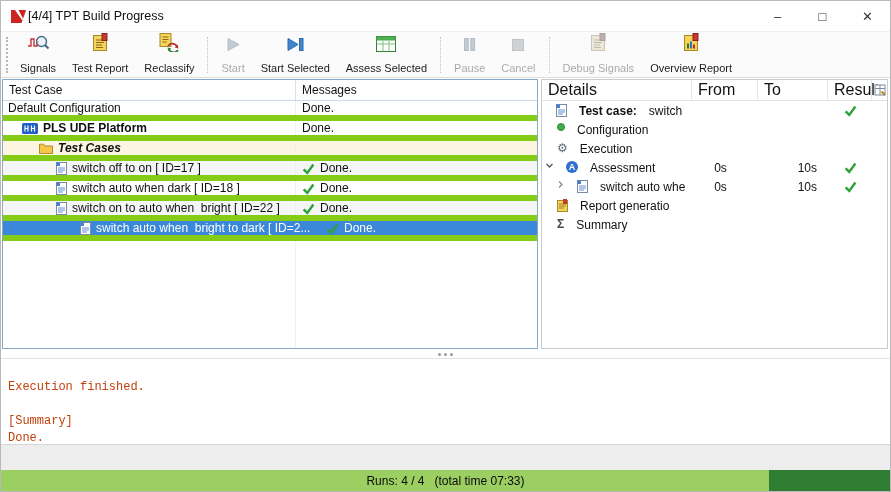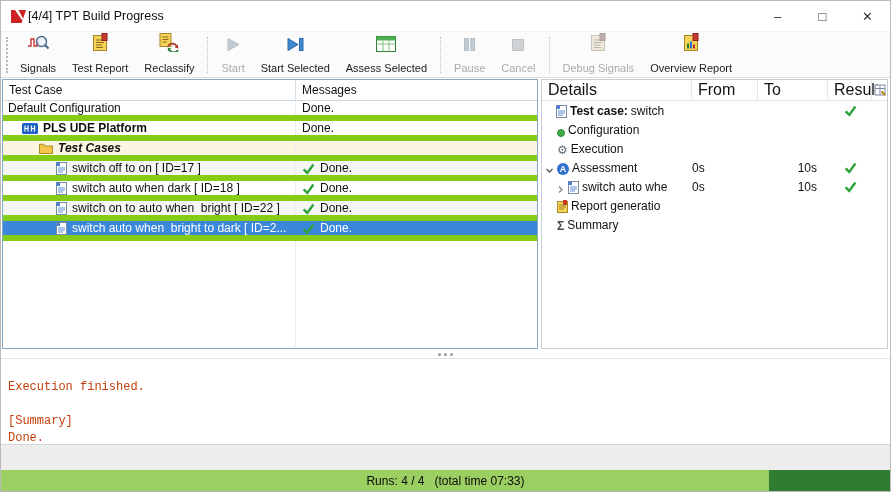--- a/index.html
+++ b/index.html
@@ -34,37 +34,37 @@
   .cell-msg { flex: 1; display: flex; align-items: center; gap: 5px; padding-left: 6px; overflow: hidden; }
   .rowtext { white-space: pre; }
   .ind-0 > .cell-name { padding-left: 5px; }
   .ind-1 > .cell-name { padding-left: 19px; }
   .ind-2 > .cell-name { padding-left: 36px; }
   .ind-3 > .cell-name { padding-left: 53px; }
   .trow.cream { background: #fcf5e1; text-align: right; }
   .trow.alt { background: #f5f5f5; }
   .trow.bold { font-weight: bold; }
   .trow.italic .rowtext { font-style: italic; font-weight: bold; }
-  .trow.selected { background: #3b87da; color: #fff; }
+  .trow.selected { background: #3b87da; color: #fff; padding-left: 24px; }
   .trow.selected .cell-name { border-right-color: #3b87da; }
   .tfiller { flex: 1; display: flex; }
   .tfiller .fill-left { width: 293px; border-right: 1px solid #efefef; }
 
   .right-panel { flex: 1; border: 1px solid #c6cdd4; background: #fff; display: flex; flex-direction: column; }
   .dhead { flex: 0 0 21px; display: flex; align-items: stretch; border-bottom: 1px solid #dde3e8; font-size: 16px; color: #111; }
   .dh { display: flex; align-items: center; padding-left: 6px; border-right: 1px solid #e4e8ec; }
   .dh-details { width: 150px; }
   .dh-from { width: 66px; }
   .dh-to { width: 70px; }
   .dh-result { width: 44px; }
   .dh-tools { flex: 1; display: flex; align-items: center; justify-content: center; border-right: none; padding-left: 0; }
   .drow { flex: 0 0 19px; display: flex; align-items: center; font-size: 12px; color: #111; }
-  .d-label { width: 150px; display: flex; align-items: flex-end; gap: 3px; overflow: hidden; white-space: pre; }
+  .d-label { width: 150px; display: flex; align-items: flex-start; gap: 12px; overflow: hidden; white-space: pre; }
   .dbold { font-weight: bold; }
-  .d-from { width: 66px; text-align: left; padding-right: 9px; }
+  .d-from { width: 66px; text-align: center; padding-right: 9px; }
   .d-to { width: 70px; text-align: right; padding-right: 11px; }
   .d-result { width: 44px; display: flex; justify-content: center; }
   .dp-14 { padding-left: 14px; }
   .dp-15 { padding-left: 15px; }
   .dp-3 { padding-left: 3px; }
 
   .init-dot { width: 8px; height: 8px; border-radius: 50%; background: #3fae49; border: 1px solid #2c8a36; flex: 0 0 auto; }
   .gear { font-size: 12px; color: #5a6b7a; line-height: 1; }
   .a-badge { width: 12px; height: 12px; border-radius: 50%; background: #2f6fd0; color: #fff; font-size: 9px; font-weight: bold; display: flex; align-items: center; justify-content: center; flex: 0 0 auto; }
   .sigma { font-size: 12px; font-weight: bold; color: #4a4a4a; line-height: 1; }

